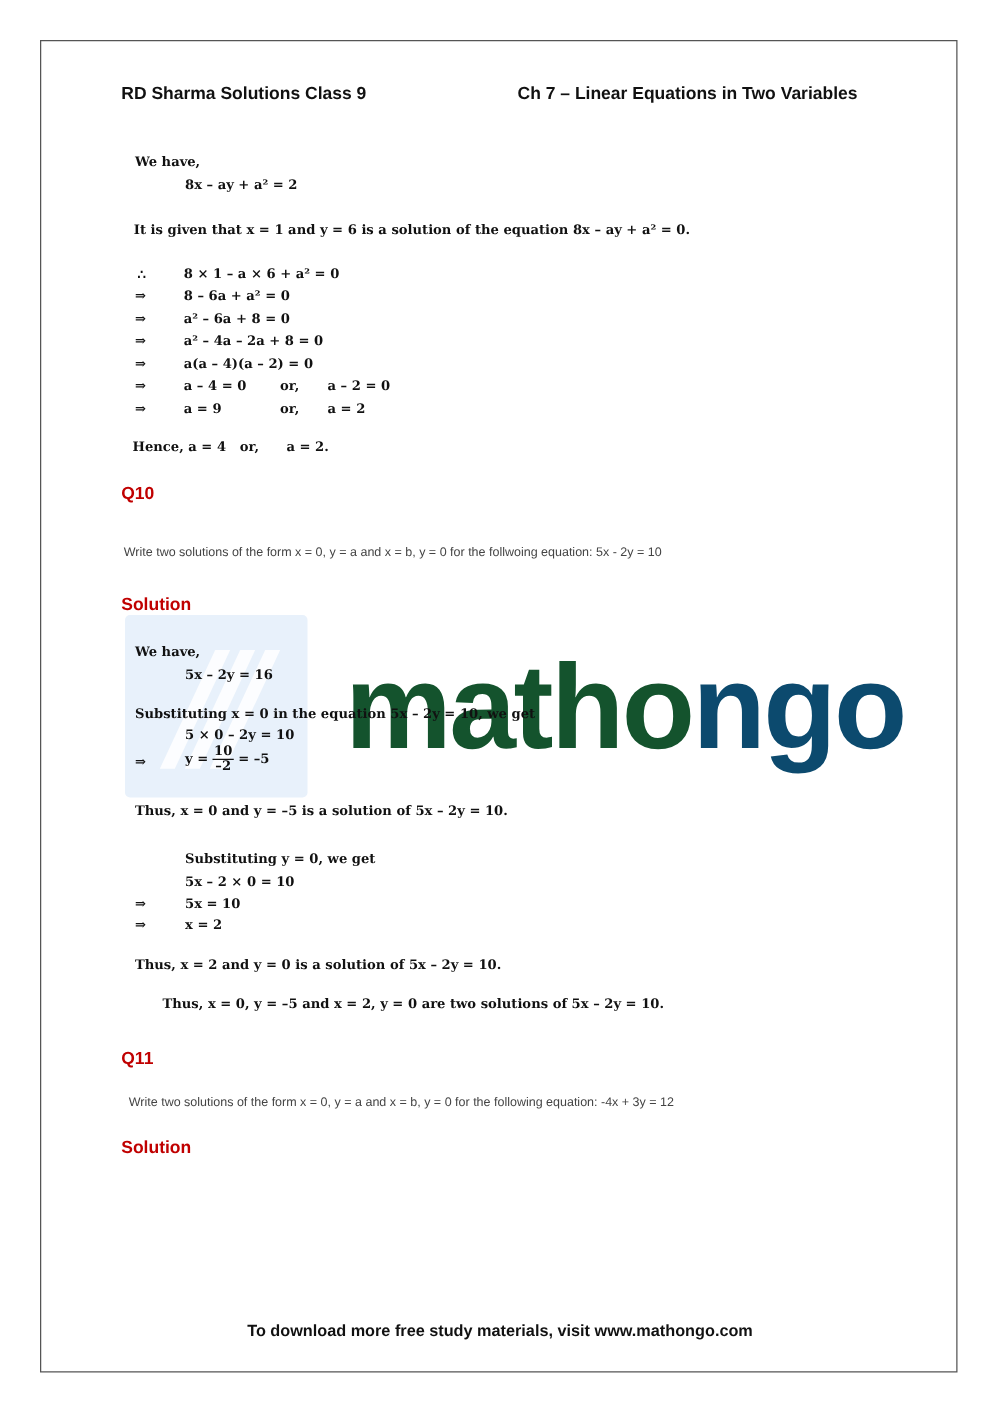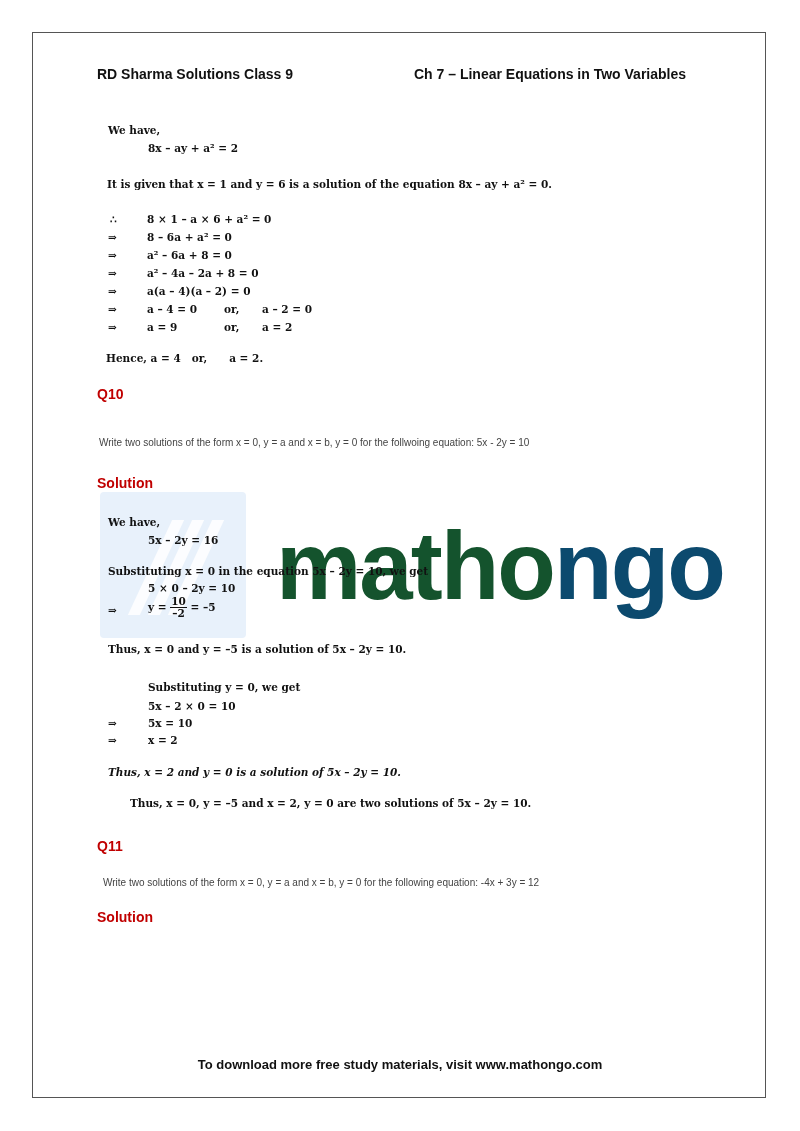--- a/index.html
+++ b/index.html
@@ -95,21 +95,21 @@
   </div>
   <div class="line" style="left:108px; top:643px;">Thus, x = 0 and y = –5 is a solution of 5x – 2y = 10.</div>
 
   <div class="line" style="left:108px; top:681px;margin-left:40px;">Substituting y = 0, we get</div>
   <div class="line" style="left:148px; top:700px;">5x – 2 × 0 = 10</div>
   <div class="sym" style="left:108px; top:717px;">⇒</div>
   <div class="line" style="left:148px; top:717px;">5x = 10</div>
   <div class="sym" style="left:108px; top:734px;">⇒</div>
   <div class="line" style="left:148px; top:734px;">x = 2</div>
 
-  <div class="line" style="left:108px; top:766px;font-style:italic;">Thus, x = 2 and y = 0 is a solution of 5x – 2y = 10.</div>
+  <div class="line" style="left:108px; top:766px;">Thus, x = 2 and y = 0 is a solution of 5x – 2y = 10.</div>
   <div class="line" style="left:108px; top:797px;margin-left:22px;">Thus, x = 0, y = –5 and x = 2, y = 0 are two solutions of 5x – 2y = 10.</div>
 </div>
 
 <div class="qlabel" style="top:838px;">Q11</div>
 <div class="qtext" style="left:103px; top:877px;">Write two solutions of the form x = 0, y = a and x = b, y = 0 for the following equation: -4x + 3y = 12</div>
 <div class="qlabel" style="top:909px;">Solution</div>
 
 <div class="footer">To download more free study materials, visit www.mathongo.com</div>
 
 </body></html>

